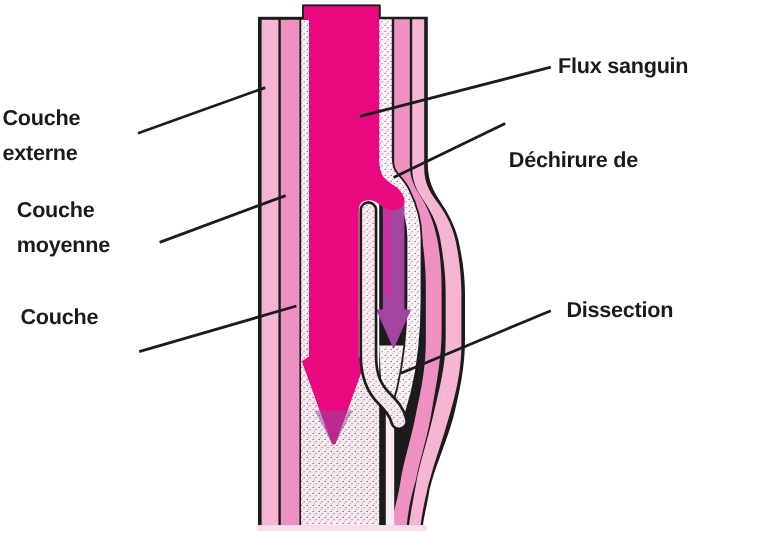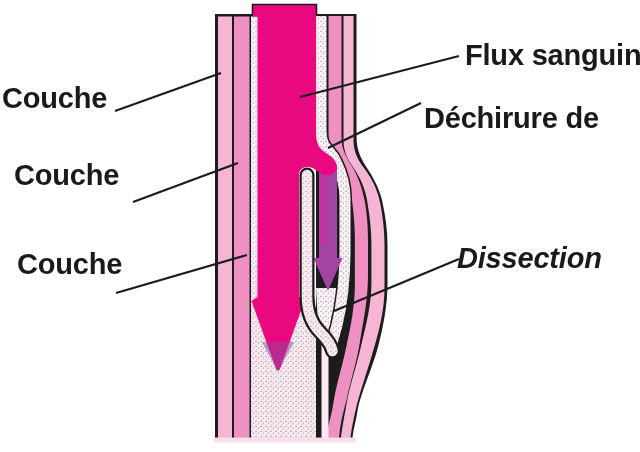--- a/index.html
+++ b/index.html
@@ -1,19 +1,19 @@
 <!DOCTYPE html>
 <html><head>
 <meta charset="utf-8">
 <style>
   html,body{margin:0;padding:0;background:#fff;}
   #stage{position:relative;width:640px;height:452px;background:#ffffff;overflow:hidden;
          font-family:"Liberation Sans", sans-serif;}
   #art{position:absolute;left:0;top:0;}
-  .lbl{position:absolute;color:#1a1a1a;font-size:29px;line-height:29px;font-weight:600;
+  .lbl{position:absolute;color:#1a1a1a;font-size:18px;line-height:29px;font-weight:600;
        letter-spacing:-0.2px;white-space:nowrap;}
   .lbl span{display:block;}
 </style>
 </head>
 <body>
 
 <div id="stage">
 
   <svg id="art" width="640" height="452" viewBox="0 0 640 452">
     <defs>
@@ -109,35 +109,37 @@
       <line x1="133" y1="202" x2="238" y2="163"></line>
       <line x1="116" y1="293" x2="247" y2="255"></line>
       <line x1="300" y1="97" x2="459" y2="56"></line>
       <line x1="328" y1="148" x2="421" y2="103"></line>
       <line x1="334" y1="311" x2="459" y2="259"></line>
     </g>
   </svg>
 
   <div class="lbl" style="left:2px;top:84px;">
     <span>Couche</span>
+    <span>externe</span>
   </div>
 
   <div class="lbl" style="left:14px;top:161px;">
     <span>Couche</span>
+    <span>moyenne</span>
   </div>
 
   <div class="lbl" style="left:17px;top:250px;">
     <span>Couche</span>
   </div>
 
   <div class="lbl" style="left:465px;top:41px;">
     <span>Flux sanguin</span>
   </div>
 
-  <div class="lbl" style="left:424px;top:104px;">
+  <div class="lbl" style="left:424px;top:119px;">
     <span>Déchirure de</span>
   </div>
 
-  <div class="lbl" style="left:457px;top:244px;font-style:italic;">
+  <div class="lbl" style="left:472px;top:244px;">
     <span>Dissection</span>
   </div>
 
 </div>
 
 </body></html>

